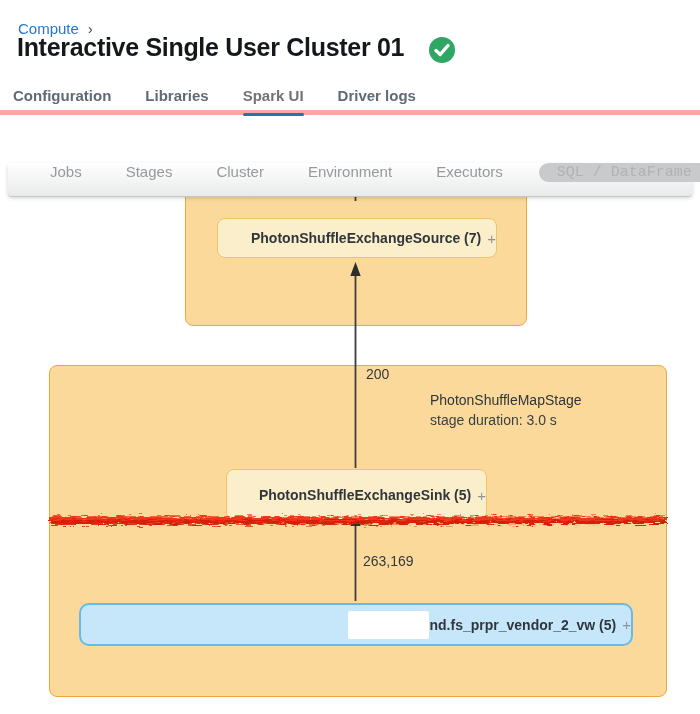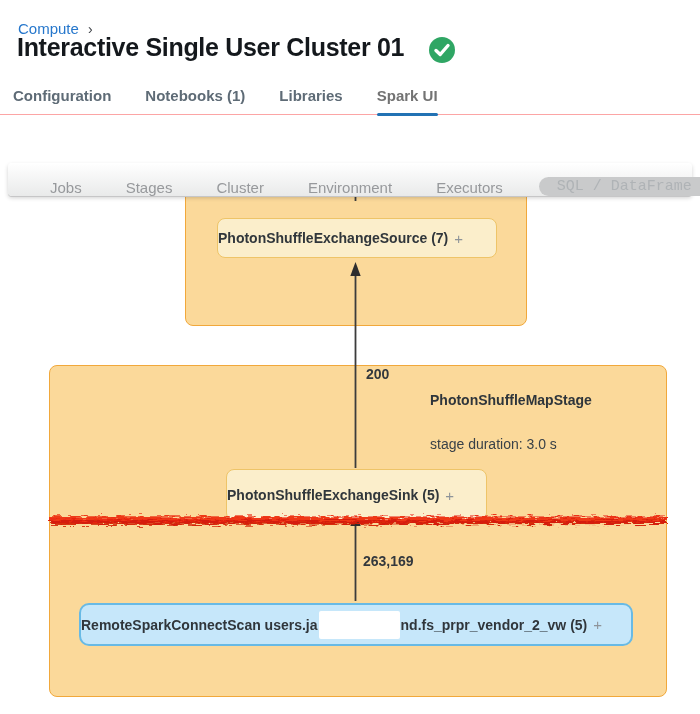--- a/index.html
+++ b/index.html
@@ -12,55 +12,55 @@
 
   
   .breadcrumb{position:absolute;left:18px;top:20px;font-size:15px;display:flex;align-items:center;gap:9px;z-index:6;}
   .breadcrumb-link{color:#2677CC;cursor:pointer;}
   .breadcrumb-sep{color:#3E4247;font-size:14px;}
 
   .title-row{position:absolute;left:17px;top:33px;display:flex;gap:24px;z-index:6;}
   .page-title{font-size:25px;font-weight:700;color:#14181C;letter-spacing:-0.3px;white-space:nowrap;}
   .status-icon{width:28px;height:28px;display:block;margin-top:3px;}
 
-  .tabs{position:absolute;left:0;top:84px;width:700px;height:31px;border-bottom:1px solid #fca5a5;
+  .tabs{position:absolute;left:0;top:84px;width:700px;height:31px;border-bottom:5px solid #fca5a5;
         display:flex;align-items:flex-start;padding-left:13px;column-gap:34px;box-sizing:border-box;z-index:6;}
   .tab{font-size:15px;font-weight:700;color:#5E6B76;padding:3px 0 0 0;position:relative;height:28px;cursor:pointer;white-space:nowrap;}
   .tab.active{color:#737373;}
   .tab.active::after{content:"";position:absolute;left:0;right:0;bottom:-1px;height:3px;background:#2272B4;border-radius:2px;}
 
   
   .sparknav{position:absolute;left:8px;top:163px;width:684px;height:33px;
     background:linear-gradient(#FFFFFF,#E9EAEA);
     border-radius:4px;
     box-shadow:0 1px 0 #C6C6C7, 0 2px 4px rgba(0,0,0,0.18);
-    display:flex;align-items:flex-end;padding-left:42px;column-gap:34px;
+    display:flex;align-items:flex-start;padding-left:42px;column-gap:34px;
     box-sizing:border-box;z-index:5;font-size:15px;color:#97999C;gap:44px;}
   .sparknav-item{cursor:pointer;white-space:nowrap;}
   .sql-pill{background:#C9CACB;color:#AFB3B6;border-radius:17px;padding:1px 18px;margin-left:-8px;white-space:nowrap;font-family:Liberation Mono, monospace;}
 
   
   .stage-box{position:absolute;background:#FBD99A;border:1.5px solid #F1A83B;border-radius:8px;box-sizing:border-box;z-index:1;}
   #box-upstream{left:185px;top:172px;width:342px;height:154px;}
   #box-stage{left:49px;top:365px;width:618px;height:332px;}
 
-  .dag-node{position:absolute;display:flex;align-items:center;justify-content:flex-start;
+  .dag-node{position:absolute;display:flex;align-items:center;justify-content:flex-end;
     background:#FBEECB;border:1.5px solid #EEC468;border-radius:8px;
     font-size:14px;font-weight:700;color:#30363B;z-index:3;box-sizing:border-box;cursor:pointer;white-space:nowrap;}
   .dag-node .plus{color:#8E9499;font-weight:400;margin-left:6px;font-size:15px;}
   #node-source{left:217px;top:218px;width:280px;height:40px;}
   #node-sink{left:226px;top:469px;width:261px;height:52px;}
   #node-scan{left:79px;top:603px;width:554px;height:43px;background:#C6E7FA;border:2px solid #68BAE5;border-radius:10px;}
   .redaction-box{width:81px;height:28px;background:#ffffff;border-radius:2px;margin:0 1px;flex:none;}
 
   .stage-caption{position:absolute;left:430px;top:390px;z-index:2;}
-  .stage-name{font-size:14px;font-weight:700;color:#2E353B;line-height:20px;}
-  .stage-duration{font-size:14px;font-weight:400;color:#394148;line-height:20px;margin-top:24px;}
+  .stage-name{font-size:14px;font-weight:400;color:#2E353B;line-height:20px;}
+  .stage-duration{font-size:14px;font-weight:400;color:#394148;line-height:20px;}
 
-  .edge-label{position:absolute;font-size:14px;font-weight:700;color:#33383D;z-index:2;}
+  .edge-label{position:absolute;font-size:14px;font-weight:400;color:#33383D;z-index:2;}
   #label-rows-top{left:366px;top:366px;}
   #label-rows-bottom{left:363px;top:553px;}
 
   .edges-overlay{position:absolute;left:0;top:0;width:700px;height:714px;z-index:2;pointer-events:none;}
   .scribble-wrap{position:absolute;left:44px;top:510px;width:628px;height:22px;z-index:4;pointer-events:none;}
 </style>
 </head>
 <body>
 
 <div class="breadcrumb">
@@ -71,23 +71,23 @@
 <div class="title-row">
   <span class="page-title">Interactive Single User Cluster 01</span>
   <svg class="status-icon" viewBox="0 0 28 28">
     <circle cx="14" cy="14" r="13" fill="#2FA664"></circle>
     <path d="M8 14.5 L12.2 18.5 L20 9.5" fill="none" stroke="#ffffff" stroke-width="3.4" stroke-linecap="round" stroke-linejoin="round"></path>
   </svg>
 </div>
 
 <div class="tabs">
   <div class="tab">Configuration</div>
-  <div class="tab">Notebooks (1)</div>
   <div class="tab">Libraries</div>
   <div class="tab active">Spark UI</div>
+  <div class="tab">Driver logs</div>
 </div>
 
 <div class="sparknav">
   <span class="sparknav-item">Jobs</span>
   <span class="sparknav-item">Stages</span>
   <span class="sparknav-item">Cluster</span>
   <span class="sparknav-item">Environment</span>
   <span class="sparknav-item">Executors</span>
   <span class="sql-pill">SQL / DataFrame</span>
 </div>
@@ -118,21 +118,20 @@
   <span>PhotonShuffleExchangeSource (7)</span>
   <span class="plus">+</span>
 </div>
 
 <div class="dag-node" id="node-sink">
   <span>PhotonShuffleExchangeSink (5)</span>
   <span class="plus">+</span>
 </div>
 
 <div class="dag-node" id="node-scan">
-  <span>RemoteSparkConnectScan users.ja</span>
   <span class="redaction-box"></span>
   <span>nd.fs_prpr_vendor_2_vw (5)</span>
   <span class="plus">+</span>
 </div>
 
 <div class="scribble-wrap">
   <svg width="628" height="22" viewBox="0 0 628 22">
     <defs>
       <filter id="rough" x="-5%" y="-200%" width="110%" height="500%">
         <feTurbulence type="fractalNoise" baseFrequency="0.11 0.85" numOctaves="3" seed="11" result="n"></feTurbulence>

